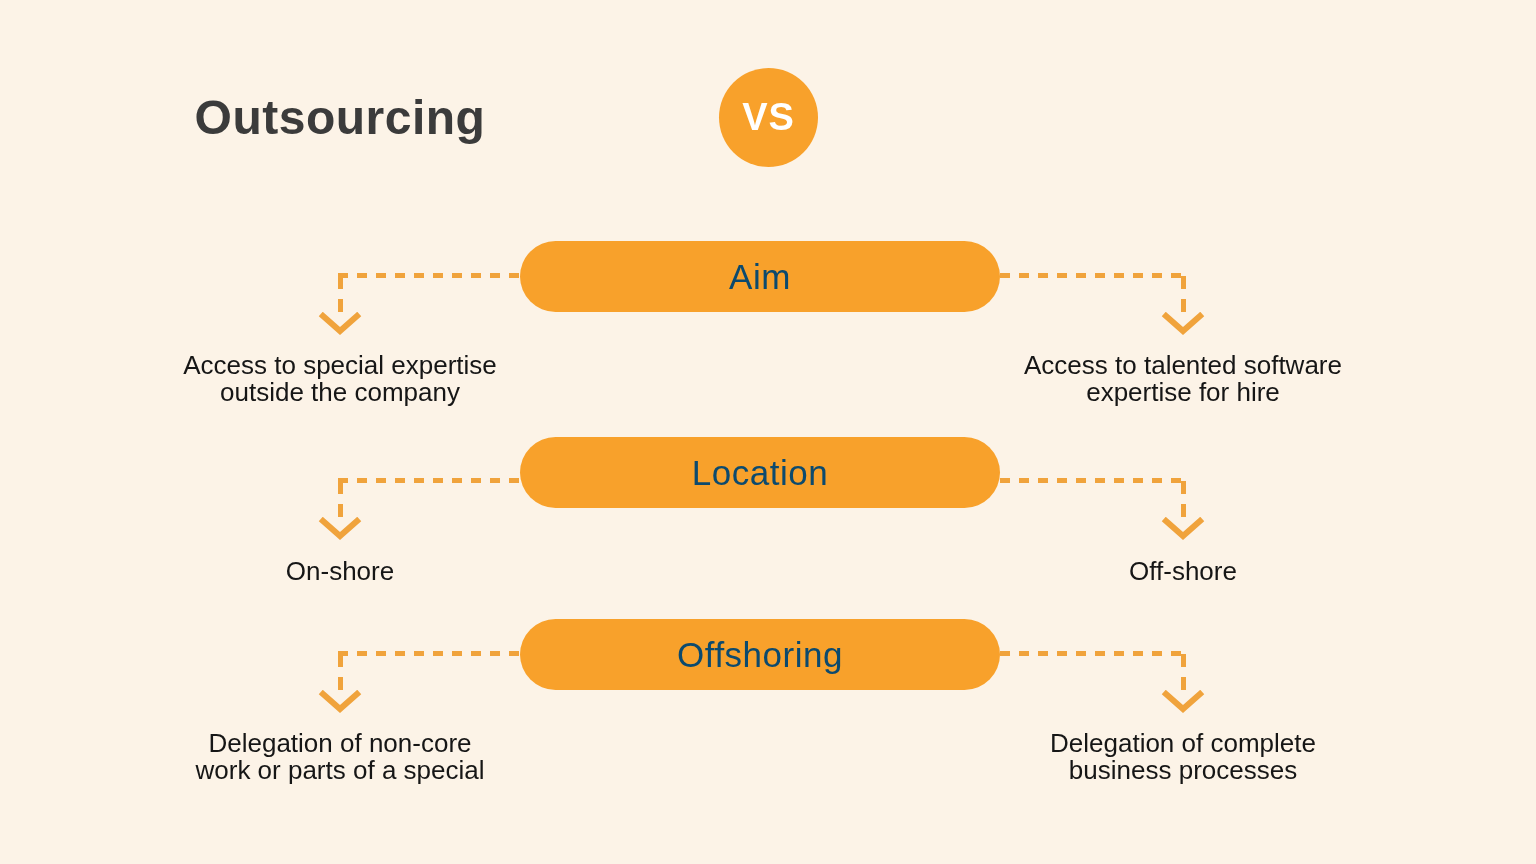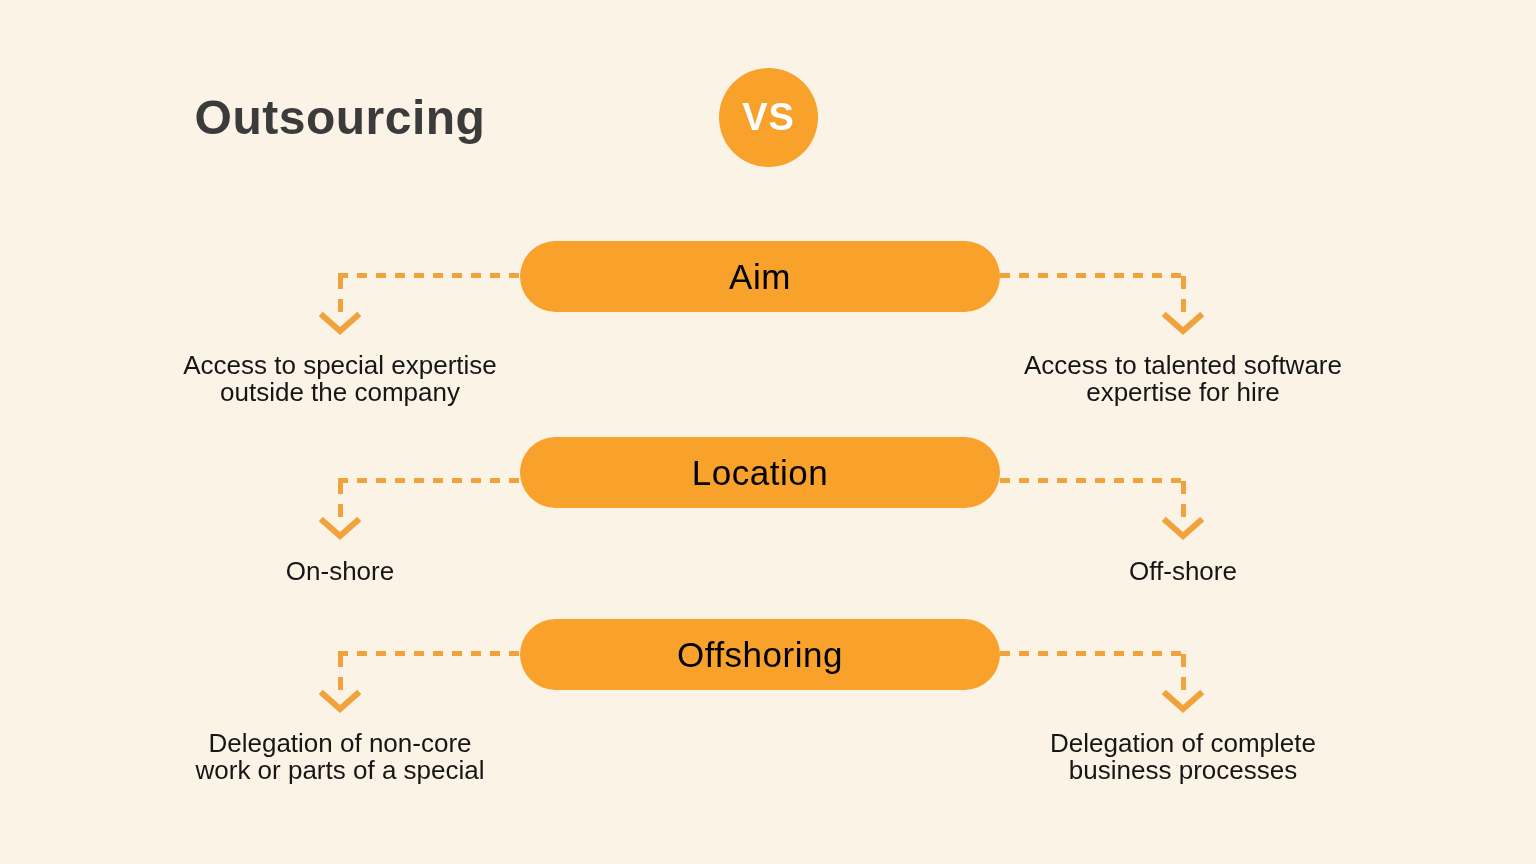--- a/index.html
+++ b/index.html
@@ -45,21 +45,21 @@
     font-weight:700;
     letter-spacing:1px;
   }
   .pill{
     position:absolute;
     left:520px;
     width:480px;height:71px;
     border-radius:36px;
     background:var(--orange);
     display:flex;align-items:center;justify-content:center;
-    color:#000000;
+    color:#0c4a6e;
     font-size:35px;
     font-weight:500;
     letter-spacing:0.5px;
     text-align:right;
   }
   .h-dash{
     position:absolute;
     height:5px;
     background:repeating-linear-gradient(90deg,var(--conn) 0 10px,transparent 10px 19px);
   }

